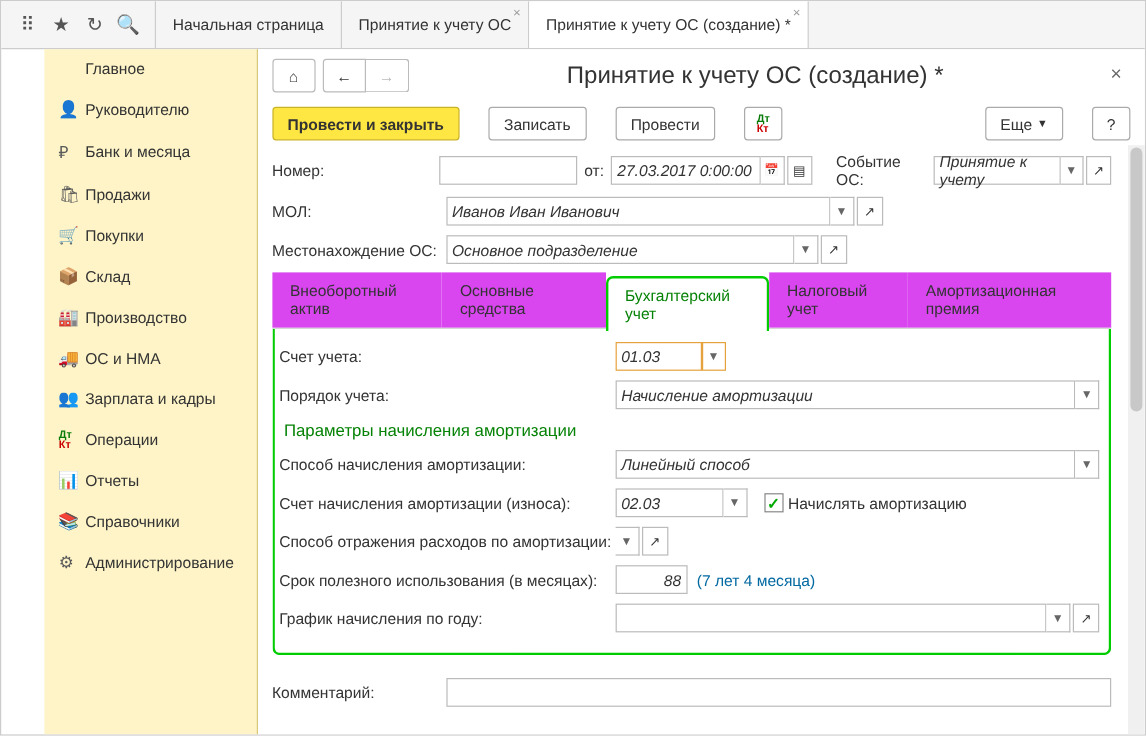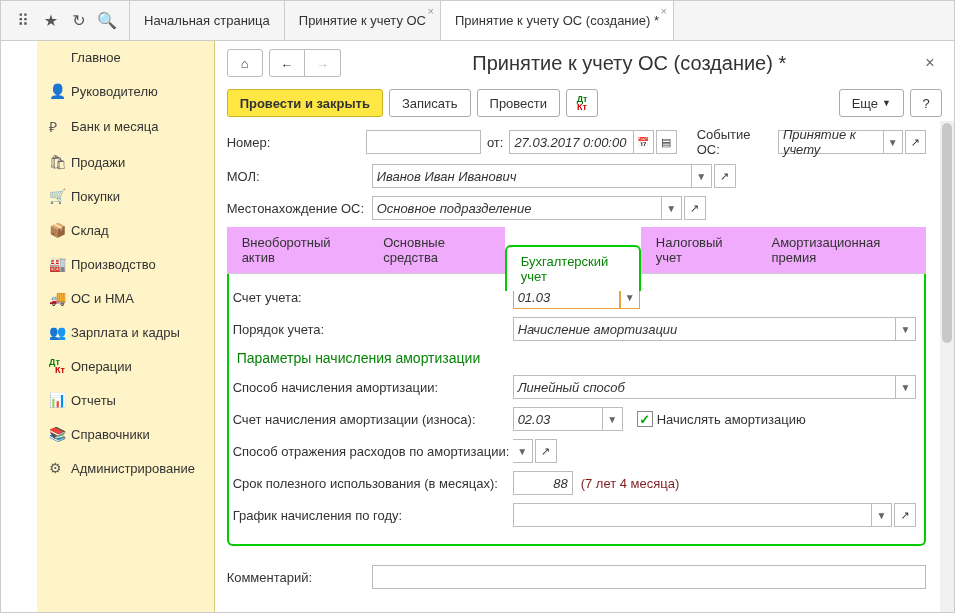--- a/index.html
+++ b/index.html
@@ -25,47 +25,47 @@
 .content-thumb { width: 10px; margin: 2px; height: 220px; background: #c8c8c8; border-radius: 5px; }
 
 .header-row { display: flex; align-items: center; padding: 8px 12px; gap: 6px; }
 .nav-btn { width: 36px; height: 28px; border: 1px solid #bbb; background: #fff; border-radius: 3px; display: flex; align-items: center; justify-content: center; cursor: pointer; }
 .nav-group { display: flex; }
 .nav-group .nav-btn:first-child { border-radius: 3px 0 0 3px; }
 .nav-group .nav-btn:last-child { border-radius: 0 3px 3px 0; border-left: none; }
 .page-title { flex: 1; text-align: center; font-size: 20px; font-weight: normal; color: #333; }
 .close-x { width: 24px; text-align: center; cursor: pointer; color: #666; font-size: 16px; }
 
-.toolbar { display: flex; align-items: center; padding: 4px 12px 10px; gap: 6px; }
+.toolbar { display: flex; align-items: center; padding: 4px 12px 10px; gap: 24px; }
 .btn { height: 28px; padding: 0 12px; border: 1px solid #aaa; background: #fff; border-radius: 3px; cursor: pointer; display: flex; align-items: center; }
 .btn-yellow { background: #ffe743; border-color: #c9b326; font-weight: bold; }
 .spacer { flex: 1; }
 .btn-icon { width: 32px; padding: 0; justify-content: center; }
 
 .form-area { padding: 0 12px 0 12px; margin-right: 16px; }
 .form-row { display: flex; align-items: center; margin-bottom: 6px; min-height: 26px; }
 .form-label { width: 145px; color: #333; }
 .form-label-wide { width: 280px; }
 .text-field { height: 24px; border: 1px solid #bbb; padding: 0 4px; background: #fff; display: flex; align-items: center; font-style: italic; }
 .dd-btn { width: 20px; height: 24px; border: 1px solid #bbb; border-left: none; background: #fff; display: flex; align-items: center; justify-content: center; cursor: pointer; font-size: 10px; color: #666; }
 .ext-btn { width: 22px; height: 24px; border: 1px solid #bbb; margin-left: 2px; background: #fff; display: flex; align-items: center; justify-content: center; cursor: pointer; font-size: 11px; }
 
 .tabs-row { display: flex; border-bottom: 1px solid #ccc; margin-top: 6px; }
-.subtab { padding: 7px 14px; border: 1px solid transparent; border-bottom: none; cursor: pointer; background: #f0abfc; }
-.subtab.active { background: #fff; border-color: #0c0; border-width: 2px; border-radius: 6px 6px 0 0; color: #068306; position: relative; top: 18px; }
+.subtab { padding: 7px 14px; border: 1px solid transparent; border-bottom: none; cursor: pointer; background: #d946ef; }
+.subtab.active { background: #fff; border-color: #0c0; border-width: 2px; border-radius: 6px 6px 0 0; color: #068306; position: relative; top: 3px; }
 
 .green-box { border: 2px solid #0c0; border-top: none; border-radius: 0 0 6px 6px; padding: 10px 8px 10px 4px; }
 .section-title { color: #068306; font-size: 14px; margin: 8px 0 8px 4px; }
 .orange-field { border: 1px solid #e6a23c !important; }
 .checkbox { width: 16px; height: 16px; border: 1px solid #888; display: inline-flex; align-items: center; justify-content: center; margin-right: 4px; color: #0a0; font-weight: bold; }
-.hint { color: #7f1d1d; margin-left: 8px; }
+.hint { color: #0369a1; margin-left: 8px; }
 
 .dtkt { font-size: 9px; line-height: 8px; font-weight: bold; }
 .dtkt .dt { color: #0a7c0a; }
-.dtkt .kt { color: #c00; text-align: center; }
+.dtkt .kt { color: #c00; text-align: left; }
 </style>
 </head>
 <body>
 
 <div class="topbar">
   <div class="topbar-icons">
     <span>⠿</span>
     <span>★</span>
     <span>↻</span>
     <span>🔍</span>
@@ -200,21 +200,21 @@
         <div class="subtab">Внеоборотный актив</div>
         <div class="subtab">Основные средства</div>
         <div class="subtab active">Бухгалтерский учет</div>
         <div class="subtab">Налоговый учет</div>
         <div class="subtab">Амортизационная премия</div>
       </div>
 
       <div class="green-box">
         <div class="form-row">
           <div class="form-label-wide">Счет учета:</div>
-          <div class="text-field orange-field" style="width:107px">01.03</div>
+          <div class="text-field orange-field" style="width:72px">01.03</div>
           <div class="dd-btn orange-field" style="border-left:1px solid #e6a23c">▼</div>
         </div>
         <div class="form-row">
           <div class="form-label-wide">Порядок учета:</div>
           <div class="text-field" style="flex:1">Начисление амортизации</div>
           <div class="dd-btn">▼</div>
         </div>
         <div class="section-title">Параметры начисления амортизации</div>
         <div class="form-row">
           <div class="form-label-wide">Способ начисления амортизации:</div>

